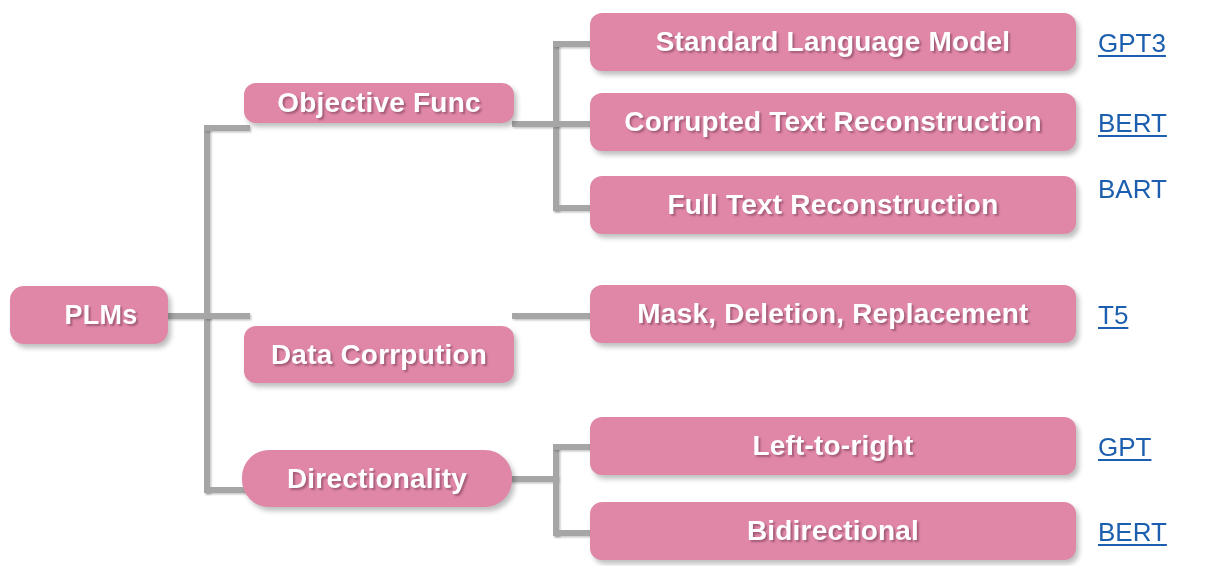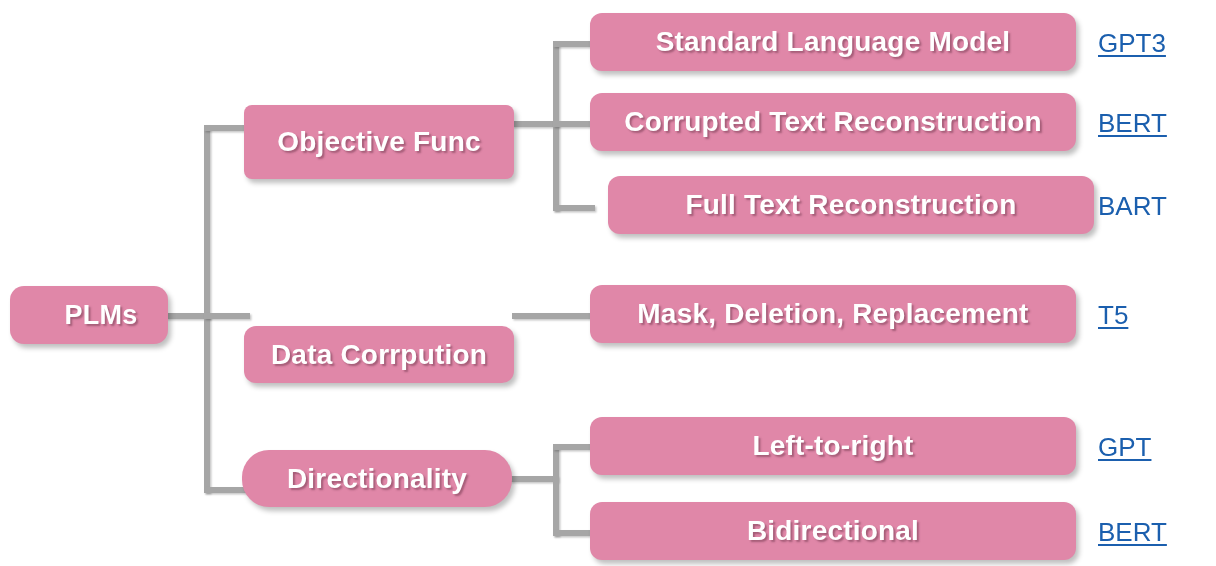--- a/index.html
+++ b/index.html
@@ -94,53 +94,53 @@
 
   <div class="conn h" style="left:510px; top:476px; width:48px;"></div>
   <div class="conn v" style="left:553px; top:444px; height:92px;"></div>
   <div class="conn h" style="left:553px; top:444px; width:42px;"></div>
   <div class="conn h" style="left:553px; top:530px; width:42px;"></div>
 
   <div class="node root" style="left:10px; top:286px; width:158px; height:58px;padding-left:24px;">
     <span class="node-label">PLMs</span>
   </div>
 
-  <div class="node level1" style="left:244px; top:105px; width:270px; height:74px;border-radius:8px;">
+  <div class="node level1" style="left:244px; top:83px; width:270px; height:40px;">
     <span class="node-label">Objective Func</span>
   </div>
 
   <div class="node level1" style="left:244px; top:286px; width:270px; height:57px;margin-top:40px;">
     <span class="node-label">Data Corrpution</span>
   </div>
 
   <div class="node level1" style="left:242px; top:450px; width:270px; height:57px;border-radius:27px;">
     <span class="node-label">Directionality</span>
   </div>
 
   <div class="node leaf" style="left:590px; top:13px; width:486px; height:58px;">
     <span class="node-label">Standard Language Model</span>
   </div>
   <div class="node leaf" style="left:590px; top:93px; width:486px; height:58px;">
     <span class="node-label">Corrupted Text Reconstruction</span>
   </div>
-  <div class="node leaf" style="left:590px; top:176px; width:486px; height:58px;margin-left:18px;">
+  <div class="node leaf" style="left:590px; top:176px; width:486px; height:58px;">
     <span class="node-label">Full Text Reconstruction</span>
   </div>
 
   <div class="node leaf" style="left:590px; top:285px; width:486px; height:58px;">
     <span class="node-label">Mask, Deletion, Replacement</span>
   </div>
 
   <div class="node leaf" style="left:590px; top:417px; width:486px; height:58px;">
     <span class="node-label">Left-to-right</span>
   </div>
   <div class="node leaf" style="left:590px; top:502px; width:486px; height:58px;">
     <span class="node-label">Bidirectional</span>
   </div>
 
   <a class="model-link underlined" href="#" style="left:1098px; top:30px;">GPT3</a>
   <a class="model-link underlined" href="#" style="left:1098px; top:110px;">BERT</a>
-  <span class="model-link" style="left:1098px; top:193px;">BART</span>
+  <span class="model-link" style="left:1098px; top:176px;">BART</span>
   <a class="model-link underlined" href="#" style="left:1098px; top:302px;">T5</a>
   <a class="model-link underlined" href="#" style="left:1098px; top:434px;">GPT</a>
   <a class="model-link underlined" href="#" style="left:1098px; top:519px;">BERT</a>
 
 </div>
 
 </body></html>

